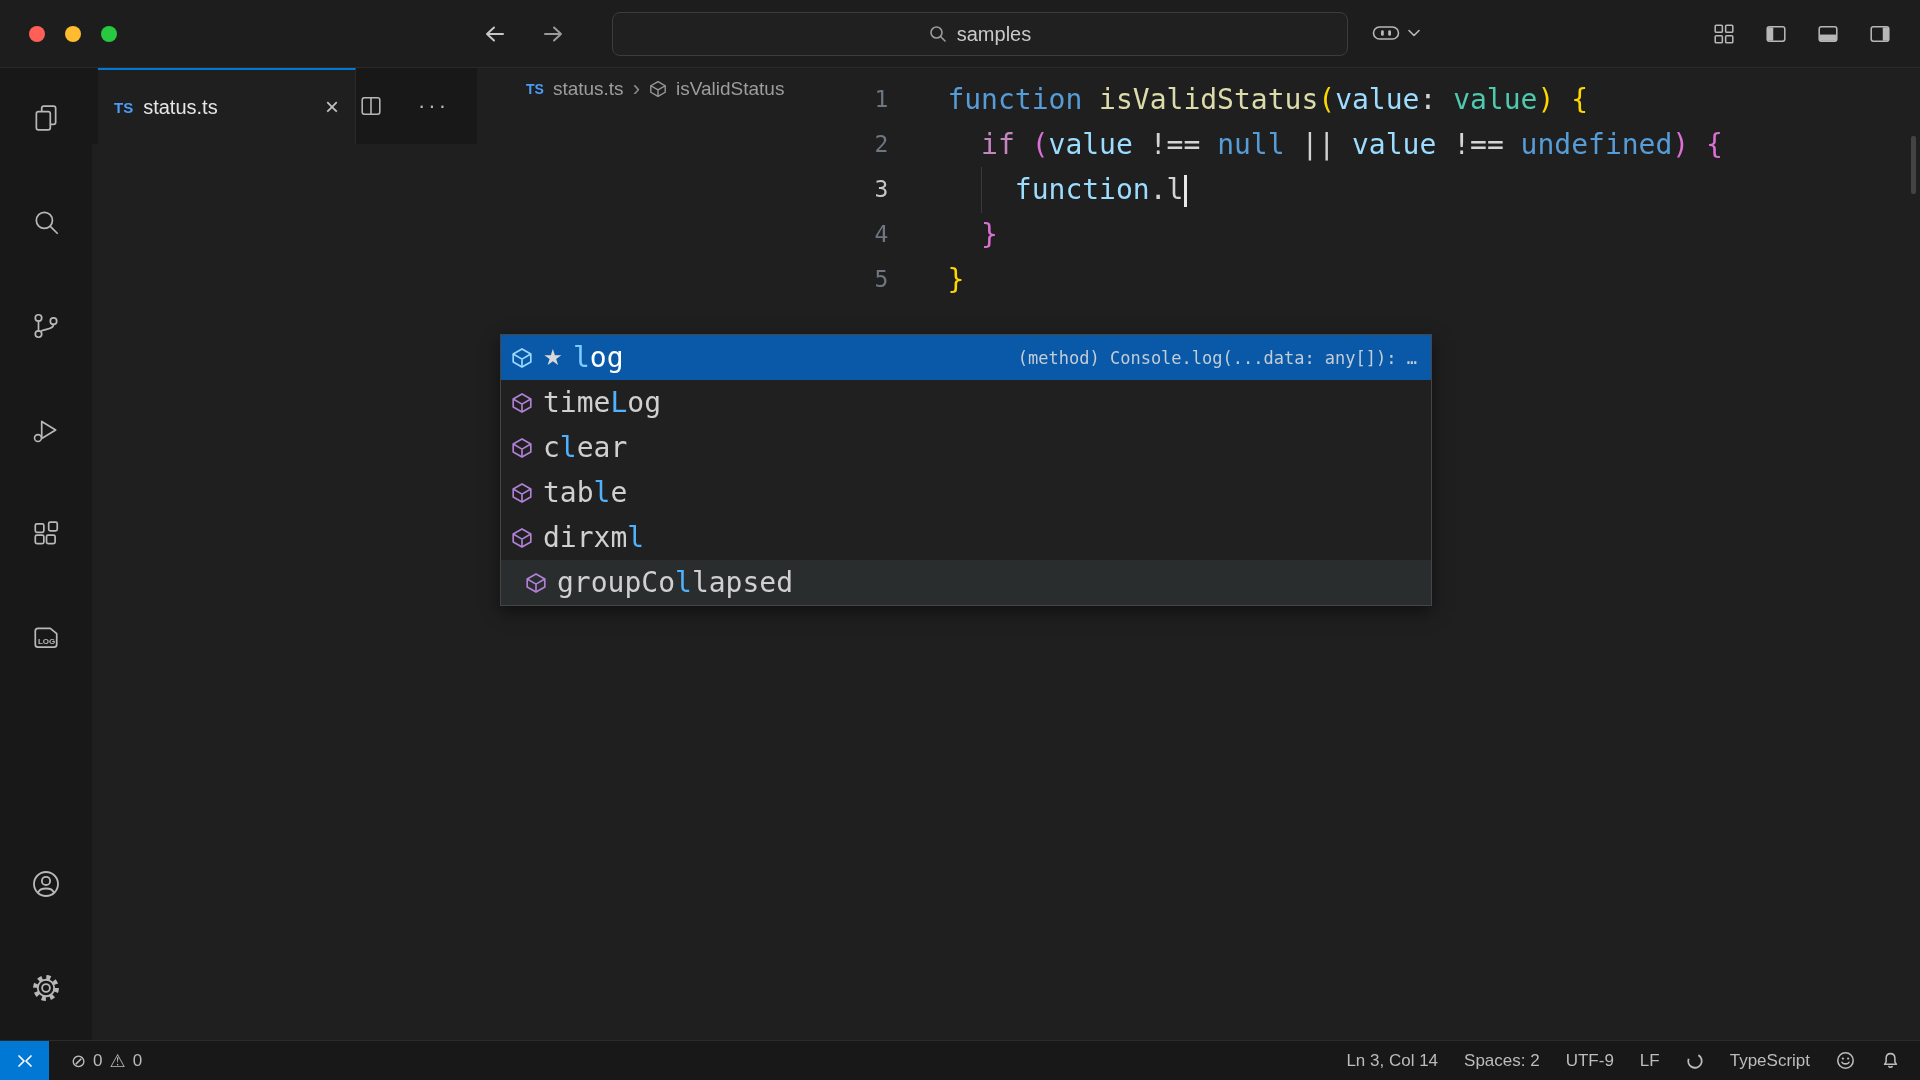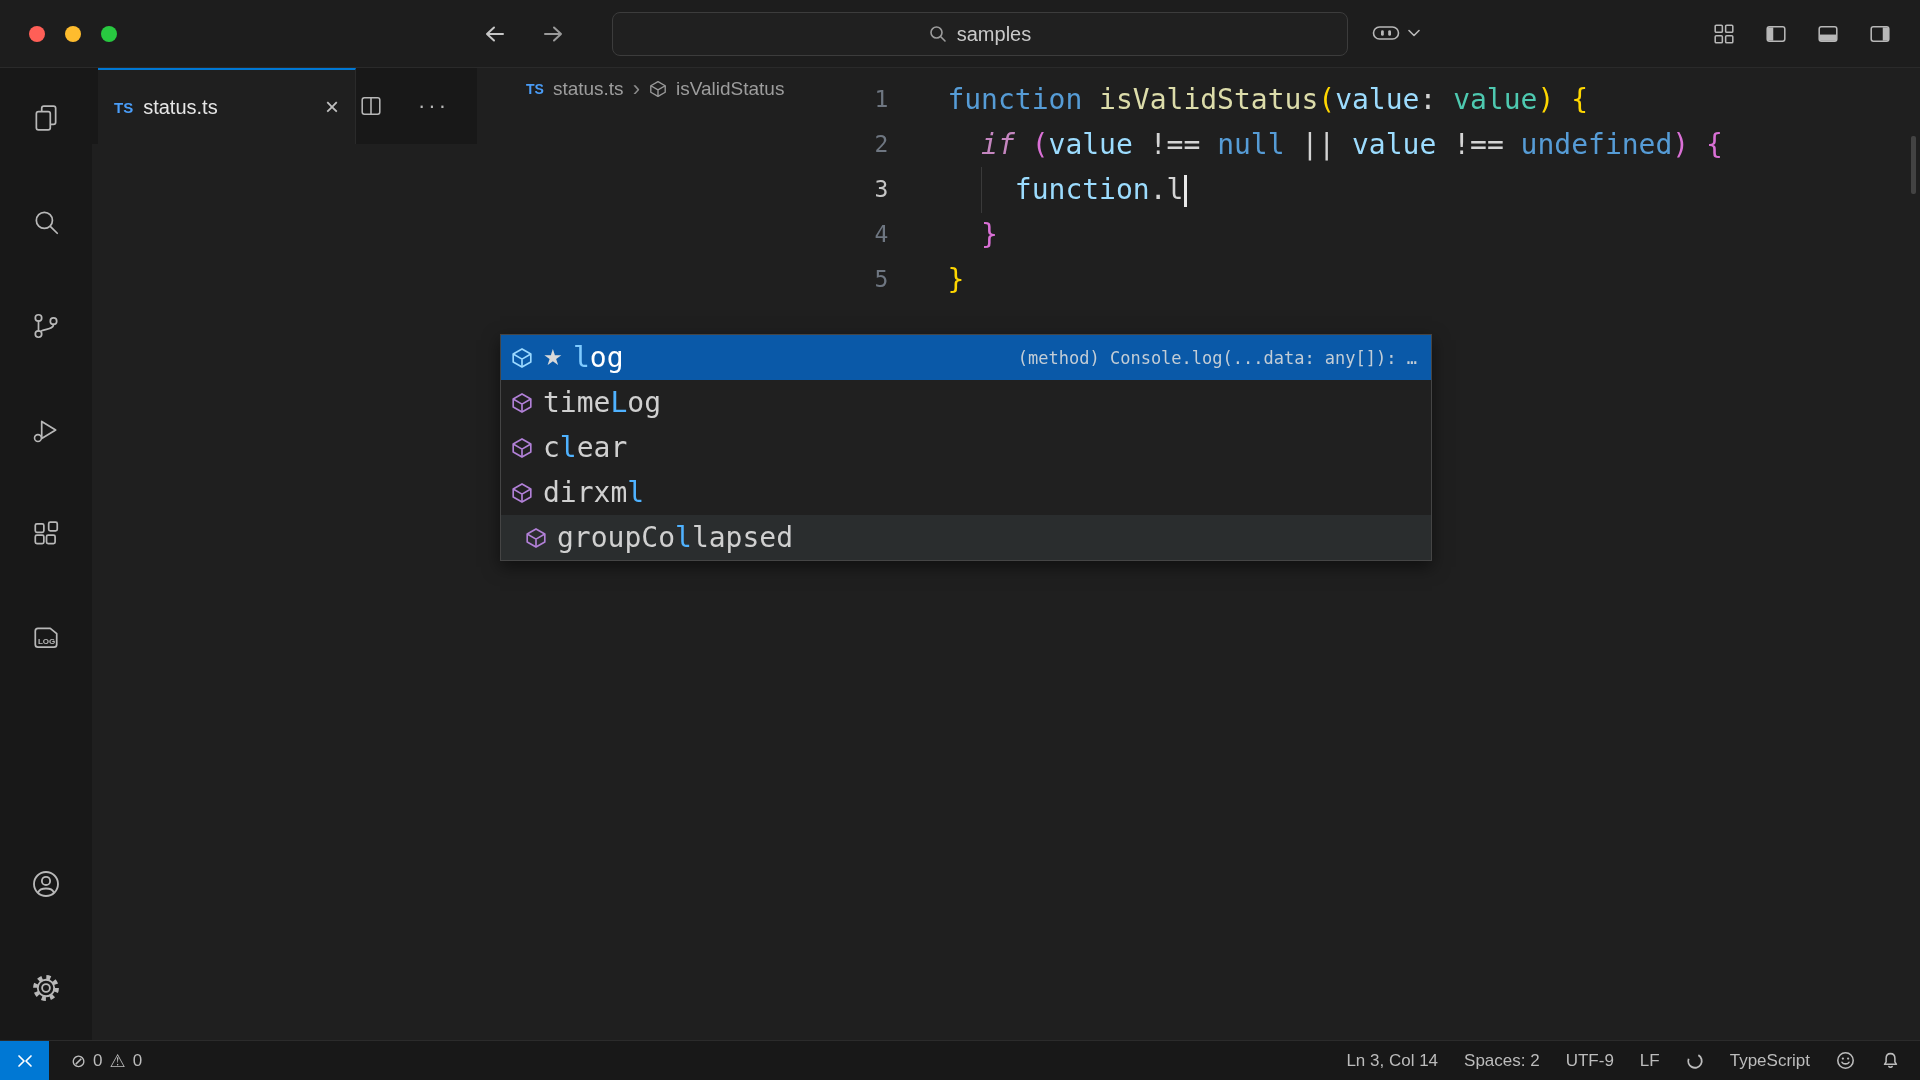--- a/index.html
+++ b/index.html
@@ -58,21 +58,21 @@
   .bc-cube { color:#9a9a9a; }
 
   
   .editor { flex:1; position:relative; padding-top:9px;
             font-family:"DejaVu Sans Mono", monospace; font-size:28px; }
   .code-line { display:flex; height:45px; line-height:45px; }
   .ln { width:104px; text-align:right; color:#6e7681; font-size:23px; flex:none; }
   .ln.active { color:#c6c6c6; }
   .lc { padding-left:59px; white-space:pre; }
   .tok.kw{color:var(--kw);} .tok.fn{color:var(--fn);} .tok.var{color:var(--var);}
-  .tok.type{color:var(--type);} .tok.ctrl{color:var(--ctrl);font-style:italic;}
+  .tok.type{color:var(--type);} .tok.ctrl{color:var(--ctrl);}
   .tok.b1{color:var(--b1);} .tok.b2{color:var(--b2);} .tok.txt{color:var(--txt);}
   .cursor { display:inline-block; width:2.5px; height:32px; background:#e8e8e8;
             vertical-align:middle; margin-left:1px; }
   .indent-guide { position:absolute; left:197px; top:99px; width:1px; height:46px; background:#3a3a3a; }
   .scroll-thumb { position:absolute; right:4px; top:68px; width:5px; height:58px;
                   background:rgba(110,110,110,.45); border-radius:2px; }
 
   
   .suggest { position:absolute; left:500px; top:334px; width:932px; background:#202020;
              border:1px solid #454545; box-shadow:0 6px 16px rgba(0,0,0,.5);
@@ -312,20 +312,27 @@
     <path d="M8 1.4 L14.4 5.1 V10.9 L8 14.6 L1.6 10.9 V5.1 Z" stroke="currentColor" stroke-width="1.2" stroke-linejoin="round"></path>
     <path d="M1.6 5.1 L8 8.8 L14.4 5.1 M8 8.8 V14.6" stroke="currentColor" stroke-width="1.2" stroke-linejoin="round"></path>
   </svg>
         <span class="sg-label"><span>c</span><span class="m">l</span><span>ear</span></span>
       </div>
       <div class="sg-row">
         <svg class="sg-cube" viewBox="0 0 16 16" fill="none" width="22" height="22">
     <path d="M8 1.4 L14.4 5.1 V10.9 L8 14.6 L1.6 10.9 V5.1 Z" stroke="currentColor" stroke-width="1.2" stroke-linejoin="round"></path>
     <path d="M1.6 5.1 L8 8.8 L14.4 5.1 M8 8.8 V14.6" stroke="currentColor" stroke-width="1.2" stroke-linejoin="round"></path>
   </svg>
+        <span class="sg-label"><span>tab</span><span class="m">l</span><span>e</span></span>
+      </div>
+      <div class="sg-row">
+        <svg class="sg-cube" viewBox="0 0 16 16" fill="none" width="22" height="22">
+    <path d="M8 1.4 L14.4 5.1 V10.9 L8 14.6 L1.6 10.9 V5.1 Z" stroke="currentColor" stroke-width="1.2" stroke-linejoin="round"></path>
+    <path d="M1.6 5.1 L8 8.8 L14.4 5.1 M8 8.8 V14.6" stroke="currentColor" stroke-width="1.2" stroke-linejoin="round"></path>
+  </svg>
         <span class="sg-label"><span>dirxm</span><span class="m">l</span></span>
       </div>
       <div class="sg-row hov">
         <svg class="sg-cube" viewBox="0 0 16 16" fill="none" width="22" height="22">
     <path d="M8 1.4 L14.4 5.1 V10.9 L8 14.6 L1.6 10.9 V5.1 Z" stroke="currentColor" stroke-width="1.2" stroke-linejoin="round"></path>
     <path d="M1.6 5.1 L8 8.8 L14.4 5.1 M8 8.8 V14.6" stroke="currentColor" stroke-width="1.2" stroke-linejoin="round"></path>
   </svg>
         <span class="sg-label"><span>groupCo</span><span class="m">l</span><span>lapsed</span></span>
       </div>
     </div>

